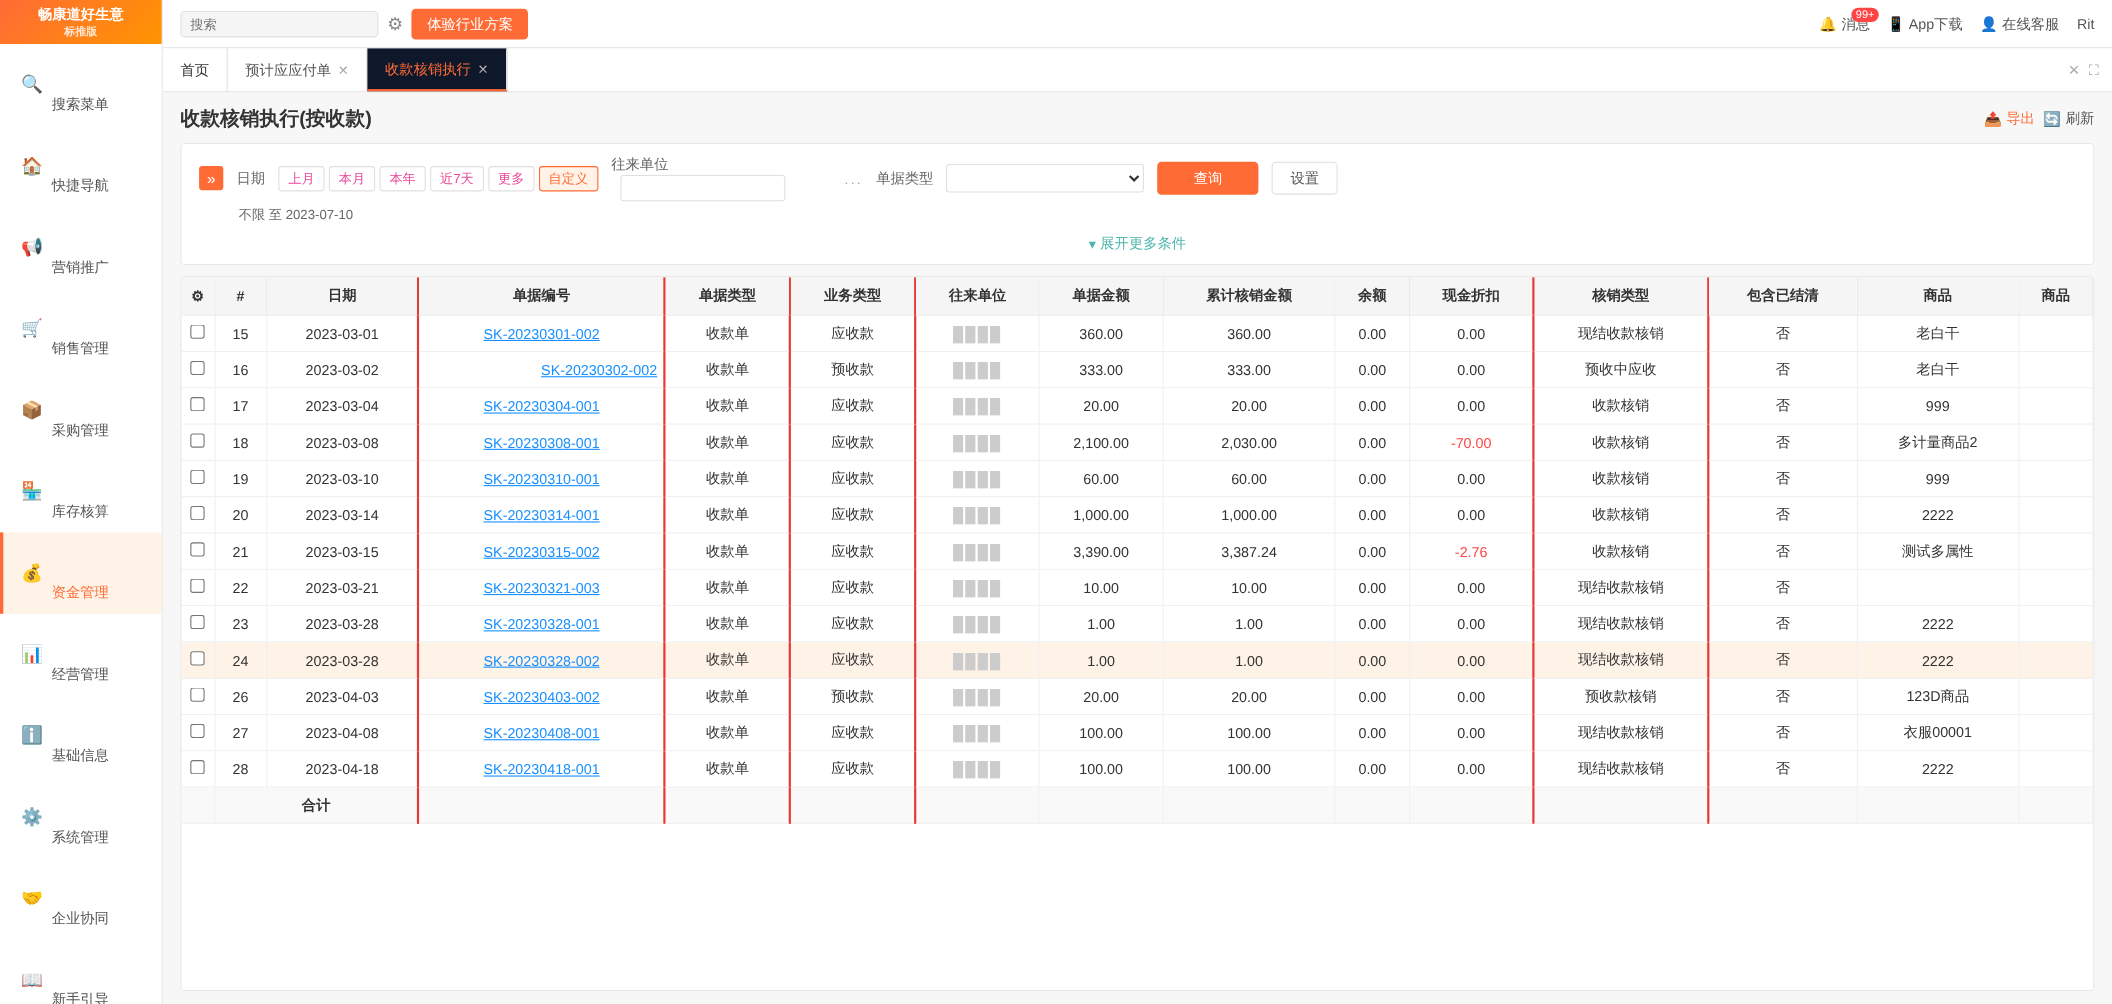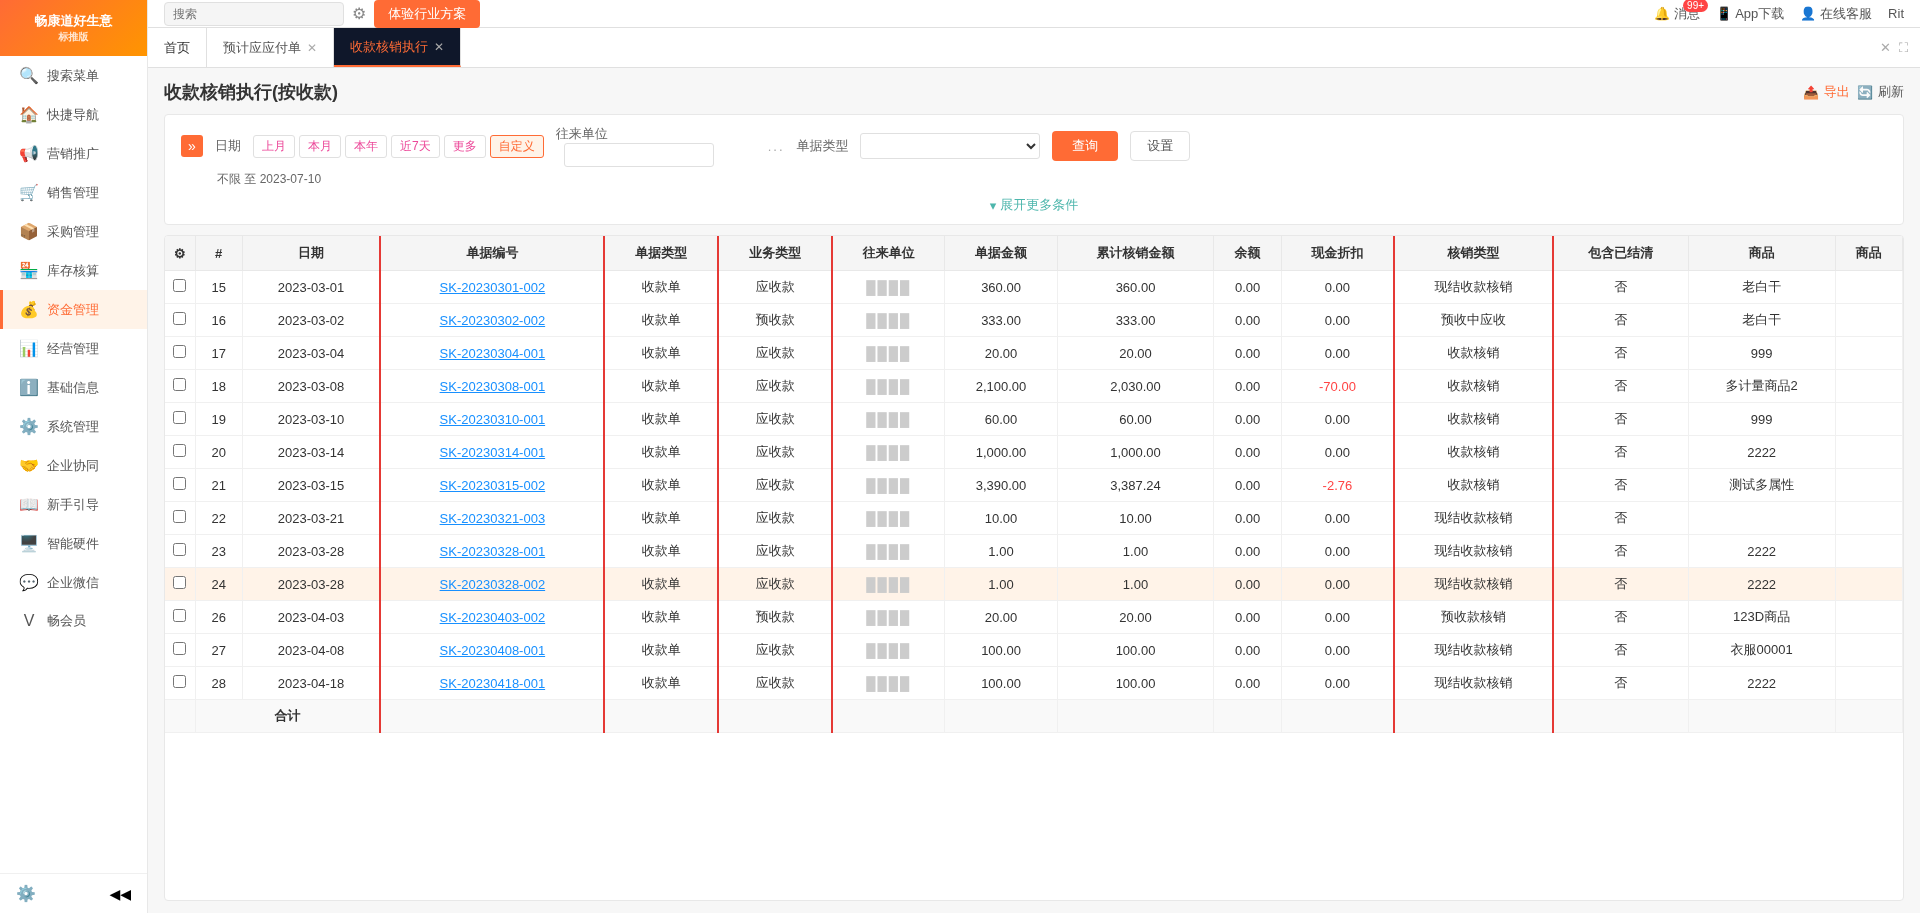--- a/index.html
+++ b/index.html
@@ -36,41 +36,41 @@
       cursor: pointer;
       color: #555;
       border-left: 3px solid transparent;
     }
     .sidebar-item.active {
       background: #fff3e8;
       color: #ff6b35;
       border-left-color: #ff6b35;
     }
     .sidebar-icon { font-size: 16px; width: 20px; text-align: center; }
-    .sidebar-label { font-size: 13px; }
+    .sidebar-label { font-size: 13px; margin-top: 36px; }
     .sidebar-bottom {
       margin-top: auto;
       display: flex;
       align-items: center;
       justify-content: space-between;
       padding: 10px 16px;
       border-top: 1px solid #f0f0f0;
     }
 
     
     .main {
       flex: 1;
       display: flex;
       flex-direction: column;
       overflow: hidden;
     }
 
     
     .topbar {
-      height: 28px;
+      height: 44px;
       background: #fff;
       border-bottom: 1px solid #e0e0e0;
       display: flex;
       align-items: center;
       padding: 0 16px;
       gap: 12px;
     }
     .topbar-left { display: flex; align-items: center; gap: 8px; flex: 1; }
     .topbar-search {
       background: #f5f5f5;
@@ -220,21 +220,21 @@
       font-size: 12px;
       color: #333;
       background: #fff;
       width: 160px;
     }
     .query-btn {
       background: #ff6b35;
       color: #fff;
       border: none;
       border-radius: 4px;
-      padding: 6px 20px;
+      padding: 6px 33px;
       cursor: pointer;
       font-size: 13px;
     }
     .setting-btn {
       background: #fff;
       color: #555;
       border: 1px solid #e0e0e0;
       border-radius: 4px;
       padding: 5px 16px;
       cursor: pointer;
@@ -520,21 +520,21 @@
       <td class="">0.00</td>
       <td style="border-left:2px solid #e53935;border-right:2px solid #e53935;">现结收款核销</td>
       <td>否</td>
       <td>老白干</td>
       <td></td>
     </tr>
             <tr>
       <td><input type="checkbox" style=""></td>
       <td>16</td>
       <td>2023-03-02</td>
-      <td style="border-left:2px solid #e53935;border-right:2px solid #e53935;">
+      <td style="border-left:2px solid #e53935;border-right:2px solid #e53935;text-align:right;">
         <span class="link-text">SK-20230302-002</span>
       </td>
       <td>收款单</td>
       <td style="border-left:2px solid #e53935;border-right:2px solid #e53935;">预收款</td>
       <td style="color:#ccc;letter-spacing:2px;">████</td>
       <td class="">333.00</td>
       <td class="">333.00</td>
       <td>0.00</td>
       <td class="">0.00</td>
       <td style="border-left:2px solid #e53935;border-right:2px solid #e53935;">预收中应收</td>

